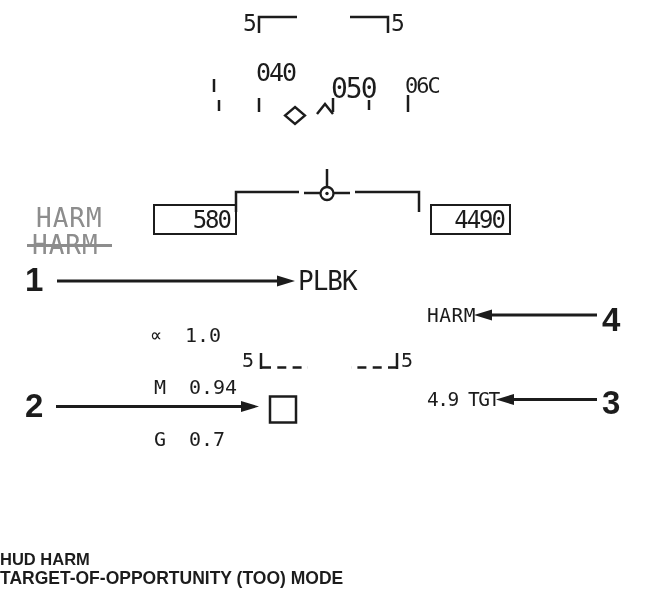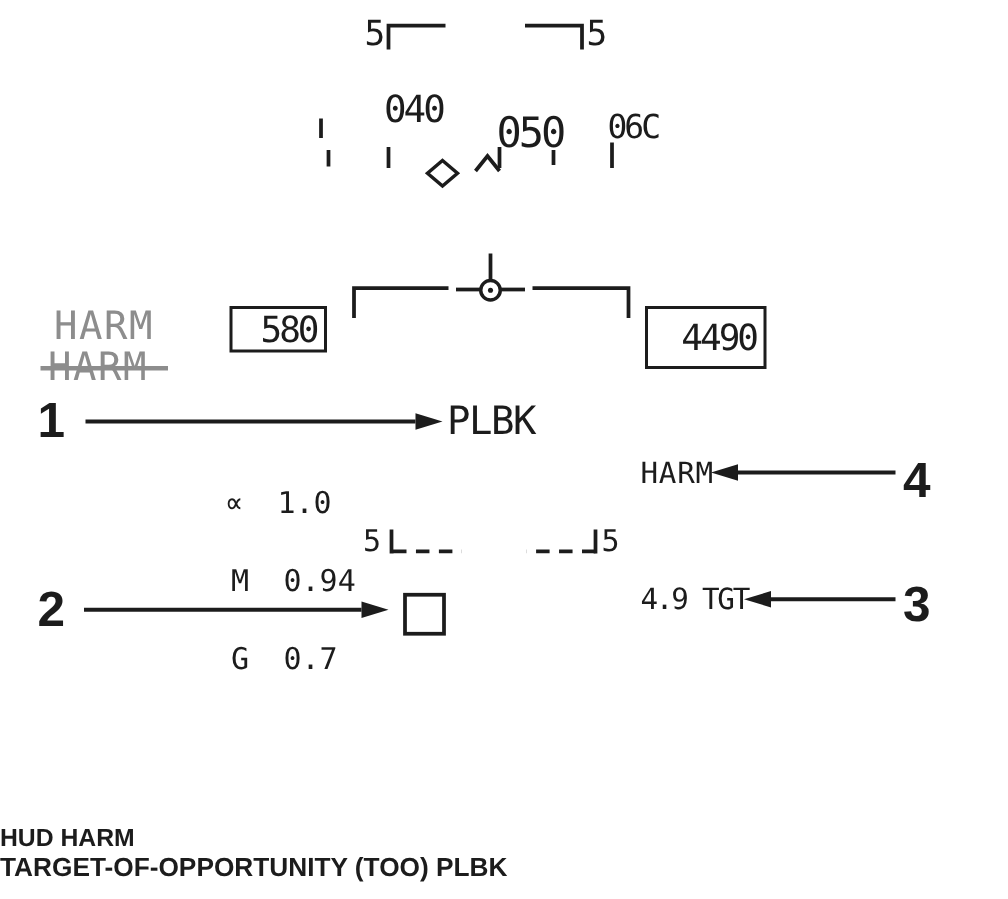--- a/index.html
+++ b/index.html
@@ -69,24 +69,24 @@
     </g>
   </svg>
 
   <div class="t hud" style="left:243px;top:12px;font-size:23px;">5</div>
   <div class="t hud" style="left:391px;top:12px;font-size:23px;">5</div>
 
   <div class="t hud" style="left:256px;top:60px;font-size:25px;letter-spacing:-2px;">040</div>
   <div class="t hud" style="left:331px;top:75px;font-size:28px;letter-spacing:-2px;">050</div>
   <div class="t hud" style="left:405px;top:75px;font-size:22px;letter-spacing:-2px;">06C</div>
 
-  <div class="vbox hud" style="left:153px;top:204px;width:65px;height:31px;">
+  <div class="vbox hud" style="left:153px;top:204px;width:84px;height:31px;">
     <span>580</span>
   </div>
-  <div class="vbox hud" style="left:430px;top:204px;width:81px;height:42px;">
+  <div class="vbox hud" style="left:430px;top:204px;width:81px;height:31px;">
     <span>4490</span>
   </div>
 
   <div class="t hud gray" style="left:36px;top:205px;font-size:26px;letter-spacing:1px;">HARM</div>
   <div class="t hud gray" style="left:32px;top:232px;font-size:26px;letter-spacing:1px;">HARM</div>
   <div class="strike" style="left:27px;top:244px;width:85px;height:2.6px;"></div>
 
   <div class="t callout" style="left:25px;top:263px;">1</div>
   <div class="t hud" style="left:298px;top:268px;font-size:26px;letter-spacing:-1px;text-align:center;">PLBK</div>
 
@@ -111,16 +111,16 @@
   <div class="t hud" style="left:242px;top:350px;font-size:20px;">5</div>
   <div class="t hud" style="left:401px;top:350px;font-size:20px;">5</div>
 
   <div class="t callout" style="left:25px;top:389px;">2</div>
 
   <div class="t hud" style="left:427px;top:390px;font-size:19.5px;letter-spacing:-1.5px;">4.9 TGT</div>
   <div class="t callout" style="left:602px;top:386px;">3</div>
 
   <div class="caption">
     <div class="l1">HUD HARM</div>
-    <div class="l2">TARGET-OF-OPPORTUNITY (TOO) PLBK</div>
+    <div class="l2">TARGET-OF-OPPORTUNITY (TOO) MODE</div>
   </div>
 
 </div>
 
 </body></html>

